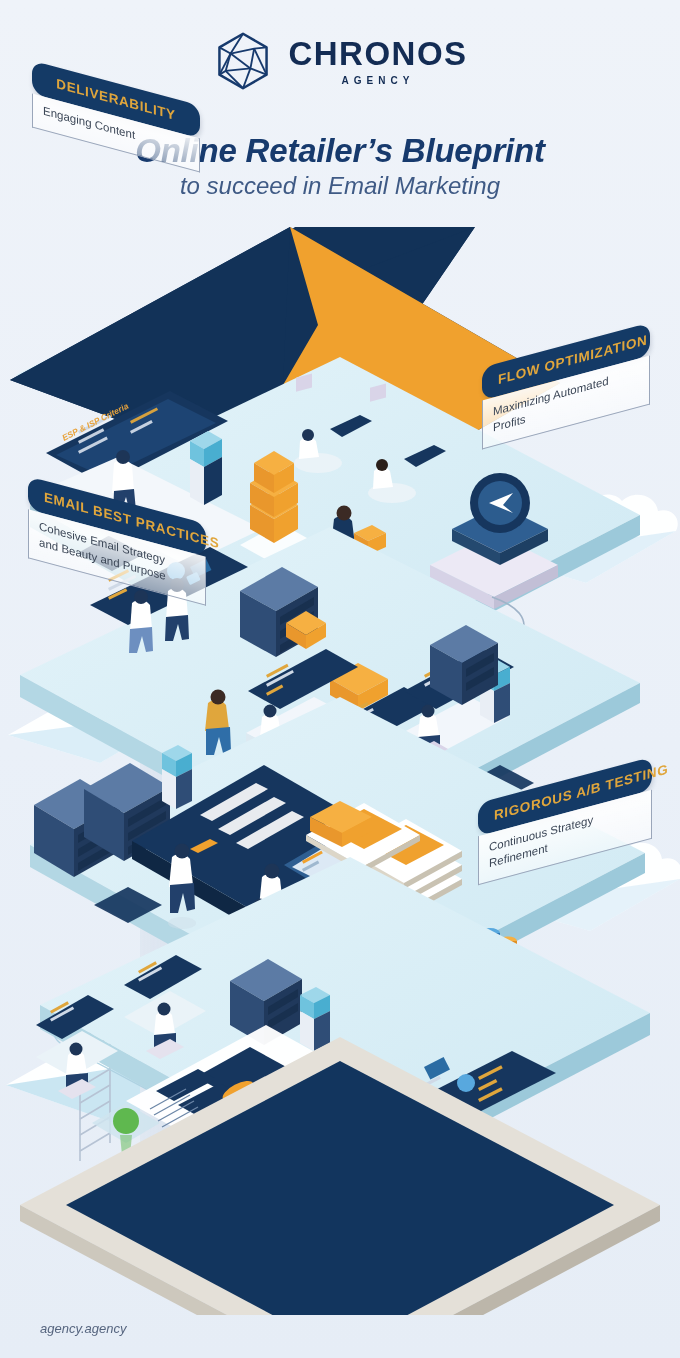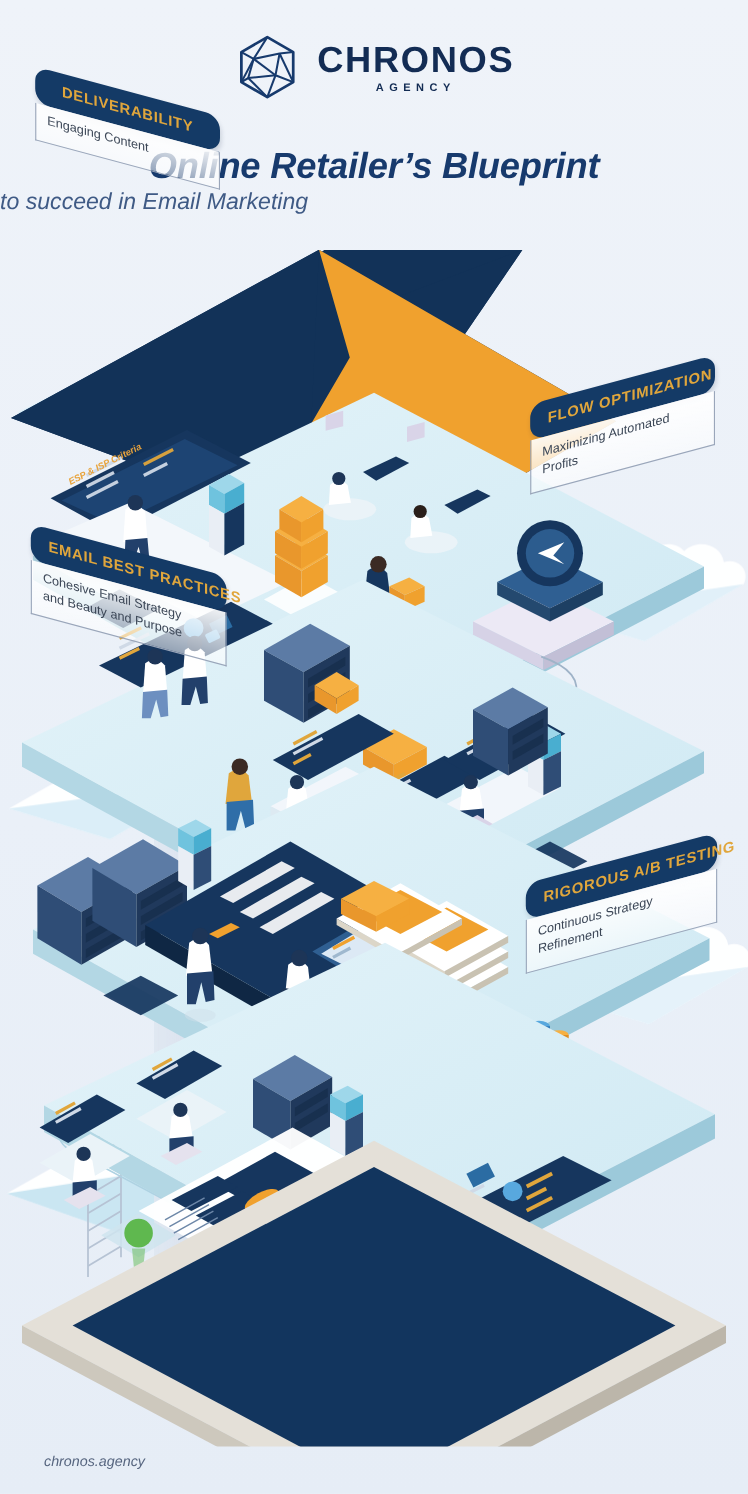--- a/index.html
+++ b/index.html
@@ -13,22 +13,22 @@
   
   .logo-wrap { position:absolute; top:30px; left:0; width:680px; display:flex;
                align-items:center; justify-content:center; gap:14px; }
   .logo-mark { width:62px; height:62px; }
   .logo-text { display:flex; flex-direction:column; align-items:center; }
   .logo-name { font-size:33px; font-weight:bold; letter-spacing:1.5px; color:#132c54; line-height:1; }
   .logo-sub  { font-size:10px; font-weight:bold; letter-spacing:5px; color:#132c54; margin-top:5px; }
 
   .title { position:absolute; top:132px; left:0; width:680px; text-align:center;
            font-size:33px; font-weight:bold; font-style:italic; color:#173a6d; letter-spacing:-0.2px; }
-  .subtitle { position:absolute; top:172px; left:0; width:680px; text-align:left;
-              font-size:21px; font-style:italic; color:#3f5a85; }
+  .subtitle { position:absolute; top:172px; left:0; width:680px; text-align:center;
+              font-size:24px; font-style:italic; color:#3f5a85; }
 
   .footer { position:absolute; left:40px; bottom:22px; font-size:13px; font-style:italic; color:#56657f; }
 
   
   .scene { position:absolute; top:205px; left:0; width:680px; height:1110px; }
   .scene svg { display:block; }
 
   
   .badge { position:absolute; }
   .badge .plate {
@@ -695,13 +695,13 @@
 </div>
 
 <div class="badge right b4">
   <div class="plate">RIGOROUS A/B TESTING</div>
   <div class="callout">
     <div class="caption">Continuous Strategy
 Refinement</div>
   </div>
 </div>
 
-<div class="footer">chronos.agency</div>
+<div class="footer">agency.agency</div>
 
 </body></html>

